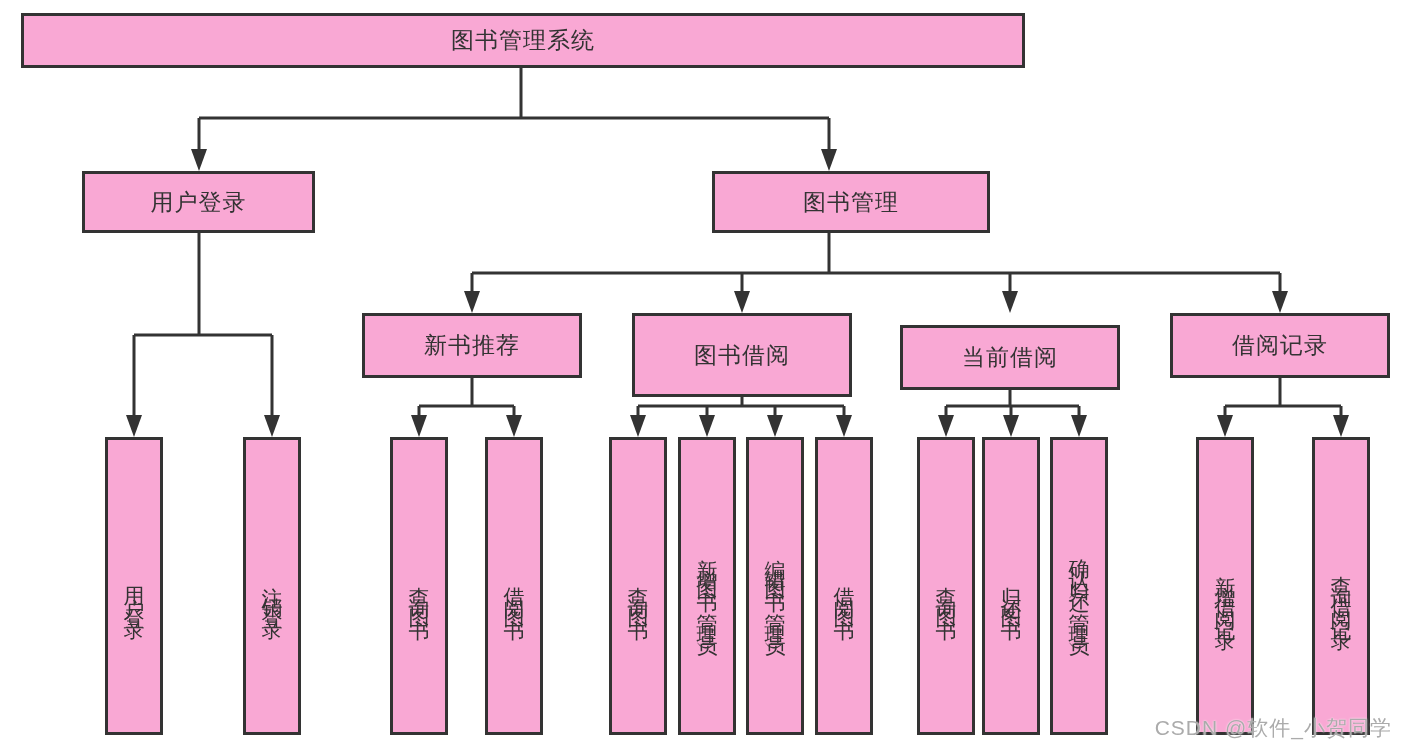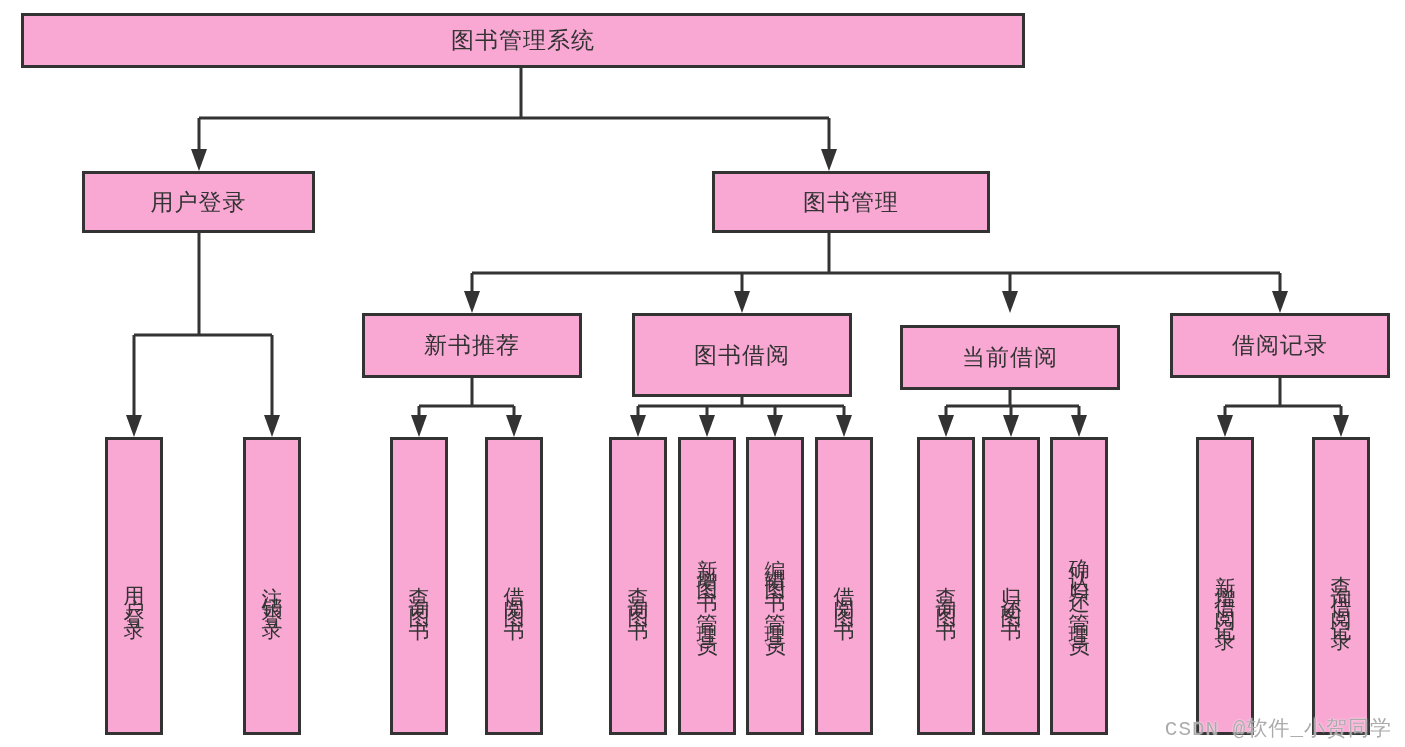--- a/index.html
+++ b/index.html
@@ -53,21 +53,20 @@
   .l-e0 { left: 1196px; } .l-e1 { left: 1312px; }
   #watermark {
     position: absolute;
     right: 13px;
     top: 714px;
     font-size: 21px;
     color: #ababab;
     letter-spacing: 1px;
     z-index: 5;
     text-shadow: 0 0 2px #ffffff;
-    font-family: Liberation Mono, monospace;
   }
 </style>
 </head>
 <body>
 
 <div id="canvas">
 
   <svg id="connectors" viewBox="0 0 1405 747" xmlns="http://www.w3.org/2000/svg">
     <g stroke="#333333" stroke-width="3" fill="none">
 

